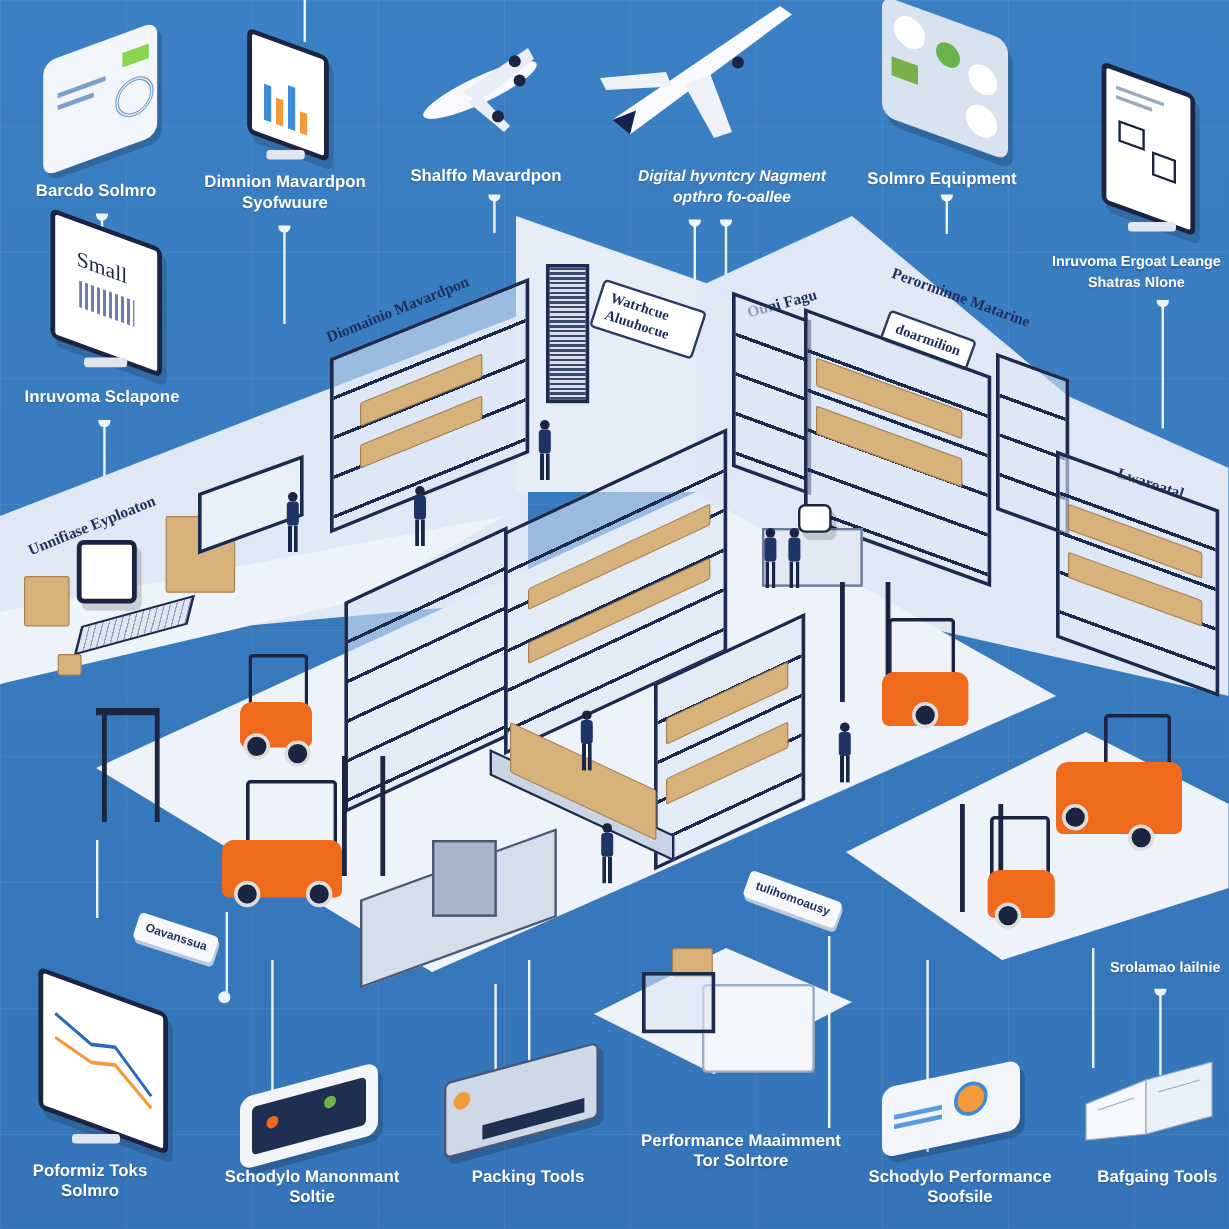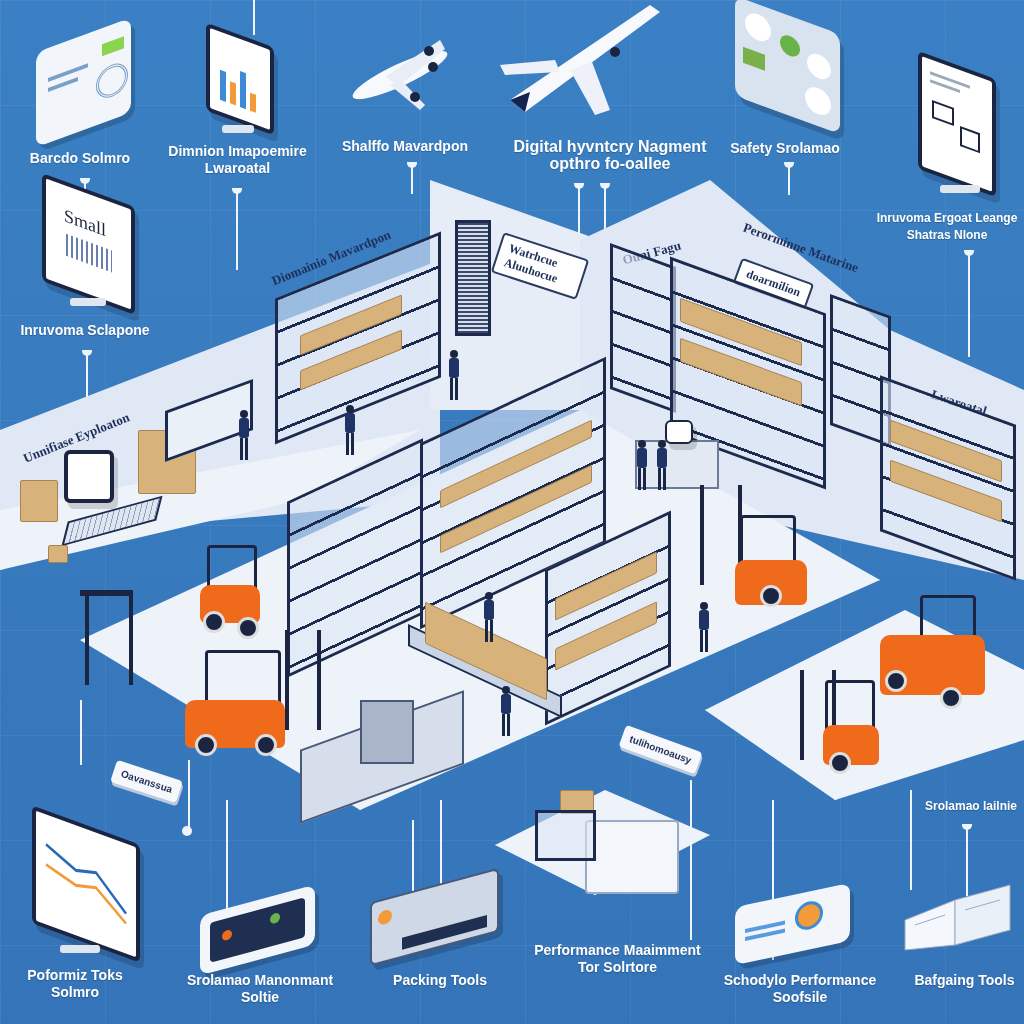--- a/index.html
+++ b/index.html
@@ -85,24 +85,24 @@
 
 <div class="monitor" style="left:918px;top:65px;width:70px;height:110px;transform:skewY(20deg);">
   <div style="position:absolute;left:8px;top:12px;width:40px;height:3px;background:#9ab;"></div>
   <div style="position:absolute;left:8px;top:20px;width:30px;height:3px;background:#9ab;"></div>
   <div style="position:absolute;left:10px;top:40px;width:18px;height:14px;border:2px solid #1b2440;"></div>
   <div style="position:absolute;left:38px;top:56px;width:16px;height:16px;border:2px solid #1b2440;"></div>
 </div>
 <div class="stand" style="left:940px;top:185px;width:40px;height:8px;"></div>
 
 <div class="label" style="left:10px;top:150px;width:140px;">Barcdo Solmro</div>
-<div class="label" style="left:155px;top:143px;width:165px;">Dimnion Imapoemire Lwaroatal</div>
+<div class="label" style="left:155px;top:143px;width:165px;">Dimnion Mavardpon Syofwuure</div>
 <div class="label" style="left:330px;top:138px;width:150px;">Shalffo Mavardpon</div>
-<div class="label" style="left:510px;top:138px;width:200px;font-size:16px;">Digital hyvntcry Nagment opthro fo-oallee</div>
-<div class="label" style="left:715px;top:140px;width:140px;">Safety Srolamao</div>
+<div class="label" style="left:510px;top:138px;width:200px;font-size:13px;font-style:italic;">Digital hyvntcry Nagment opthro fo-oallee</div>
+<div class="label" style="left:715px;top:140px;width:140px;">Solmro Equipment</div>
 <div class="label" style="left:870px;top:210px;width:154px;font-size:12px;">Inruvoma Ergoat Leange Shatras Nlone</div>
 
 <div class="pin" style="left:80px;top:178px;"></div>
 <div class="line" style="left:84px;top:180px;height:12px;"></div>
 <div class="pin" style="left:232px;top:188px;"></div>
 <div class="line" style="left:236px;top:190px;height:80px;"></div>
 <div class="pin" style="left:407px;top:162px;"></div>
 <div class="line" style="left:411px;top:164px;height:30px;"></div>
 <div class="pin" style="left:574px;top:183px;"></div>
 <div class="line" style="left:578px;top:186px;height:52px;"></div>
@@ -301,17 +301,17 @@
 </div>
 
 <svg style="position:absolute;left:900px;top:875px;" width="115" height="80" viewBox="0 0 115 80">
   <path d="M5 45 L55 25 L55 70 L5 75 Z" fill="#f4f7fb" stroke="#9aaac4"></path>
   <path d="M55 25 L110 10 L110 55 L55 70 Z" fill="#eaf0f8" stroke="#9aaac4"></path>
   <line x1="15" y1="50" x2="45" y2="40" stroke="#9aaac4"></line>
     <line x1="65" y1="35" x2="100" y2="25" stroke="#9aaac4"></line>
 </svg>
 
 <div class="label" style="left:25px;top:967px;width:100px;">Poformiz Toks Solmro</div>
-<div class="label" style="left:175px;top:972px;width:170px;">Srolamao Manonmant Soltie</div>
+<div class="label" style="left:175px;top:972px;width:170px;">Schodylo Manonmant Soltie</div>
 <div class="label" style="left:380px;top:972px;width:120px;">Packing Tools</div>
 <div class="label" style="left:530px;top:942px;width:175px;">Performance Maaimment Tor Solrtore</div>
 <div class="label" style="left:715px;top:972px;width:170px;">Schodylo Performance Soofsile</div>
 <div class="label" style="left:905px;top:972px;width:119px;">Bafgaing Tools</div>
 
 </body></html>

